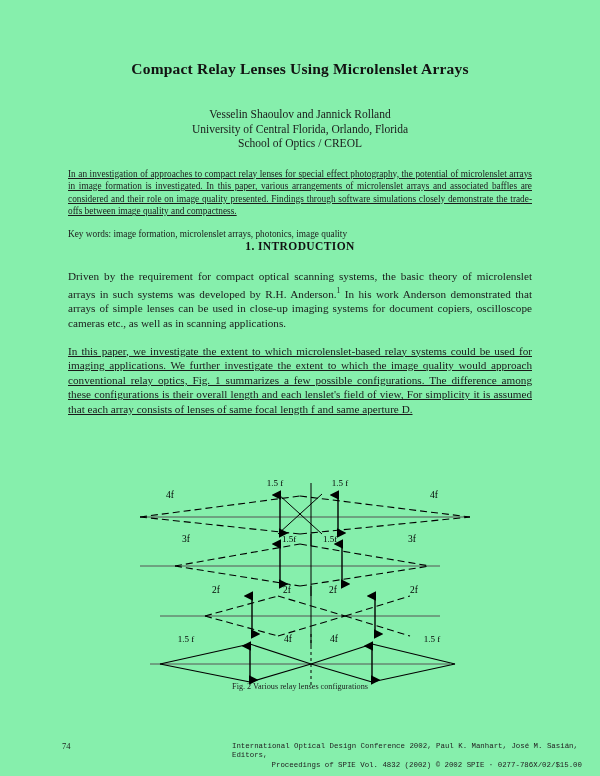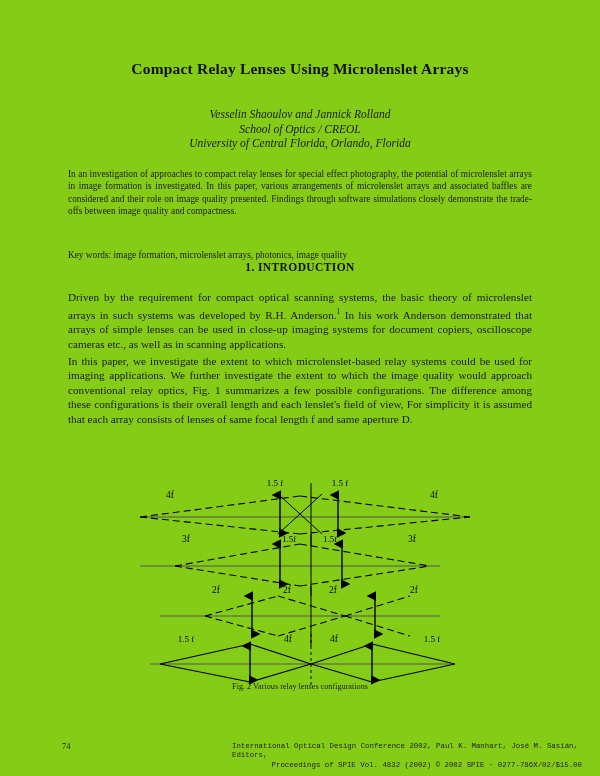--- a/index.html
+++ b/index.html
@@ -4,21 +4,21 @@
 <style>
   html, body {
     margin: 0;
     padding: 0;
     background: #ffffff;
   }
   .page {
     position: relative;
     width: 600px;
     height: 776px;
-    background: #84cc16;
+    background: #86efac;
     color: #000000;
     font-family: "Liberation Serif", "DejaVu Serif", serif;
     overflow: hidden;
   }
   .content {
     position: absolute;
     left: 68px;
     top: 0;
     width: 464px;
   }
@@ -29,53 +29,53 @@
     letter-spacing: 0.2px;
     margin-top: 60px;
     color: #121212;
   }
   .authors {
     text-align: center;
     font-size: 11.5px;
     line-height: 14.5px;
     margin-top: 29px;
     color: #1a1a1a;
-    font-style: italic;
   }
   .authors div { white-space: nowrap; }
   .section-head {
     text-align: center;
     font-weight: bold;
     font-size: 11.5px;
     letter-spacing: 0.4px;
     color: #111111;
   }
   .abstract-head { margin-top: 33px; }
   .abstract-body {
     margin-top: 17px;
     font-size: 9.3px;
     line-height: 12.6px;
     text-align: justify;
     color: #1c1c1c;
+    text-decoration: underline;
   }
   .keywords {
-    margin-top: 31px;
+    margin-top: 10px;
     font-size: 9.3px;
     line-height: 12.6px;
     color: #1c1c1c;
   }
   .intro-head { }
   .body-par {
     margin-top: 17px;
     font-size: 11.2px;
     line-height: 14.6px;
     text-align: justify;
     color: #1a1a1a;
   }
-  .body-par.second { margin-top: 2px; }
+  .body-par.second { margin-top: 13px; text-decoration: underline; }
   sup { font-size: 7.5px; vertical-align: super; }
 
   
   .figure-wrap {
     position: absolute;
     left: 0;
     top: 476px;
     width: 600px;
     height: 235px;
   }
@@ -115,22 +115,22 @@
 <body>
 
 <div class="page">
 
   <div class="content">
 
     <div class="title">Compact Relay Lenses Using Microlenslet Arrays</div>
 
     <div class="authors">
       <div>Vesselin Shaoulov and Jannick Rolland</div>
+      <div>University of Central Florida, Orlando, Florida</div>
       <div>School of Optics / CREOL</div>
-      <div>University of Central Florida, Orlando, Florida</div>
     </div>
 
     <div class="abstract-body">In an investigation of approaches to compact relay lenses for special effect photography, the potential of microlenslet arrays in image formation is investigated.  In this paper, various arrangements of microlenslet arrays and associated baffles are considered and their role on image quality presented.  Findings through software simulations closely demonstrate the trade-offs between image quality and compactness.</div>
 
     <div class="keywords">Key words: image formation, microlenslet arrays, photonics, image quality</div>
 
     <div class="section-head intro-head">1. INTRODUCTION</div>
 
     <div class="body-par"><span>Driven by the requirement for compact optical scanning systems, the basic theory of microlenslet arrays in such systems was developed by R.H. Anderson.</span><sup>1</sup><span> In his work Anderson demonstrated that arrays of simple lenses can be used in close-up imaging systems for document copiers, oscilloscope cameras etc., as well as in scanning applications.</span></div>
 

